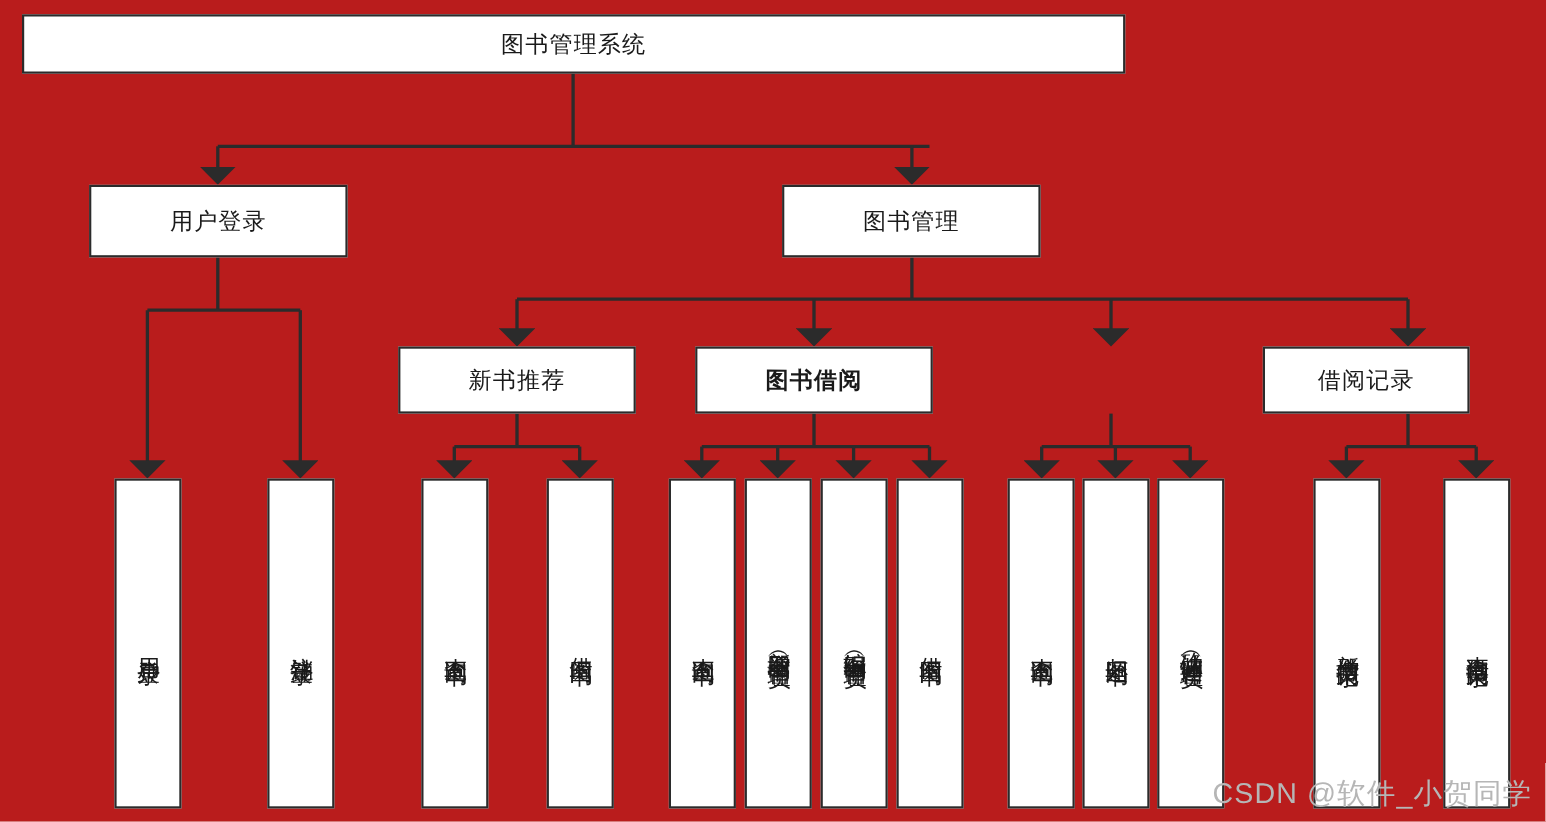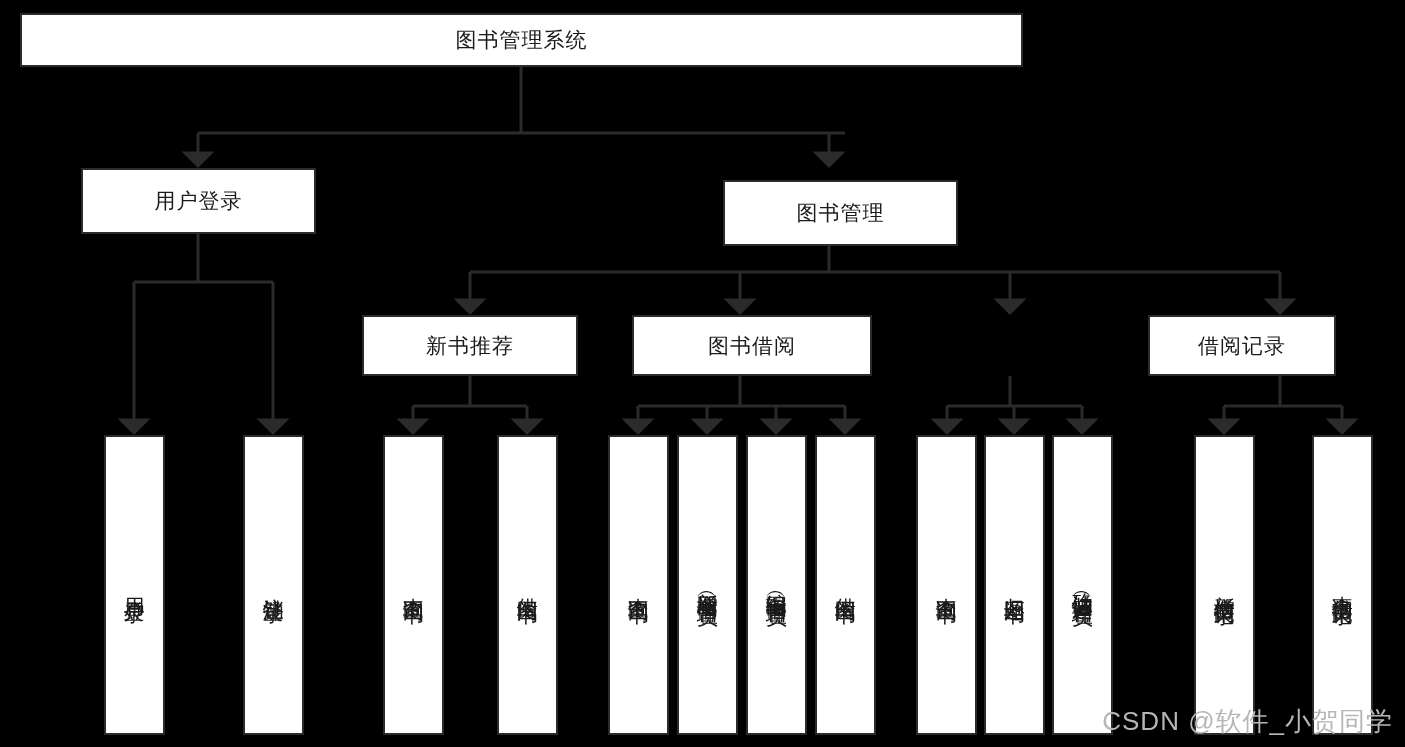--- a/index.html
+++ b/index.html
@@ -8,21 +8,21 @@
     padding: 0;
     background: #ffffff;
   }
   body {
     font-family: "Liberation Sans", "DejaVu Sans", sans-serif;
   }
   #diagram-root {
     position: relative;
     width: 1405px;
     height: 747px;
-    background: #000000;
+    background: #b91c1c;
     overflow: hidden;
   }
   #edge-layer {
     position: absolute;
     left: 0;
     top: 0;
     width: 1405px;
     height: 747px;
     pointer-events: none;
   }
@@ -124,28 +124,28 @@
     </g>
   </svg>
 
   <div class="node horiz" style="left:20px; top:13px; width:1003px; height:54px;">
     <span>图书管理系统</span>
   </div>
 
   <div class="node horiz" style="left:81px; top:168px; width:235px; height:66px;">
     <span>用户登录</span>
   </div>
-  <div class="node horiz" style="left:711px; top:180px; width:235px; height:66px;margin-left:12px;">
+  <div class="node horiz" style="left:711px; top:168px; width:235px; height:66px;">
     <span>图书管理</span>
   </div>
 
   <div class="node horiz" style="left:362px; top:315px; width:216px; height:61px;">
     <span>新书推荐</span>
   </div>
-  <div class="node horiz" style="left:632px; top:315px; width:240px; height:61px;">
+  <div class="node horiz" style="left:632px; top:315px; width:216px; height:61px;font-weight:bold;">
     <span>图书借阅</span>
   </div>
   <div class="node horiz" style="left:1148px; top:315px; width:188px; height:61px;">
     <span>借阅记录</span>
   </div>
 
   <div class="node vert" style="left:104px; top:435px; width:61px; height:300px;">
     <span class="vlabel">用户登录</span>
   </div>
   <div class="node vert" style="left:243px; top:435px; width:61px; height:300px;">

